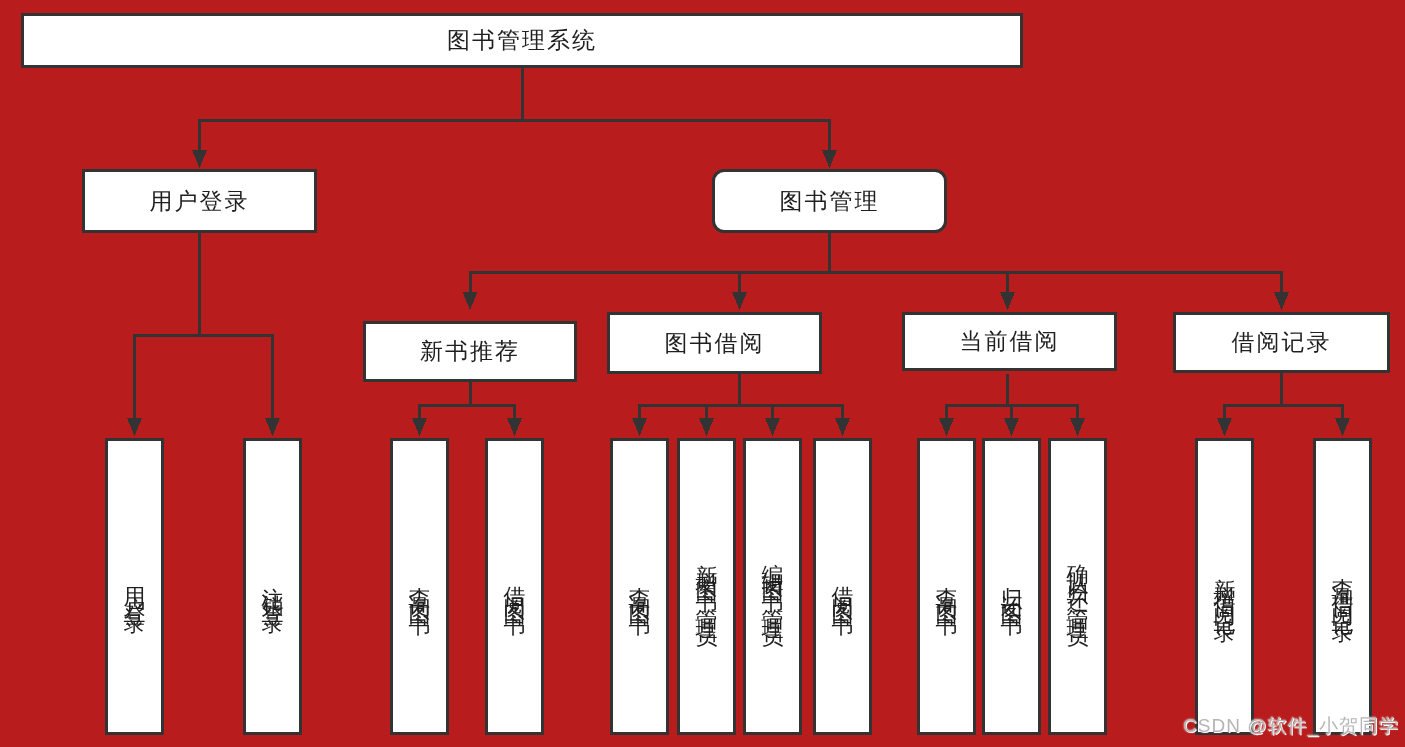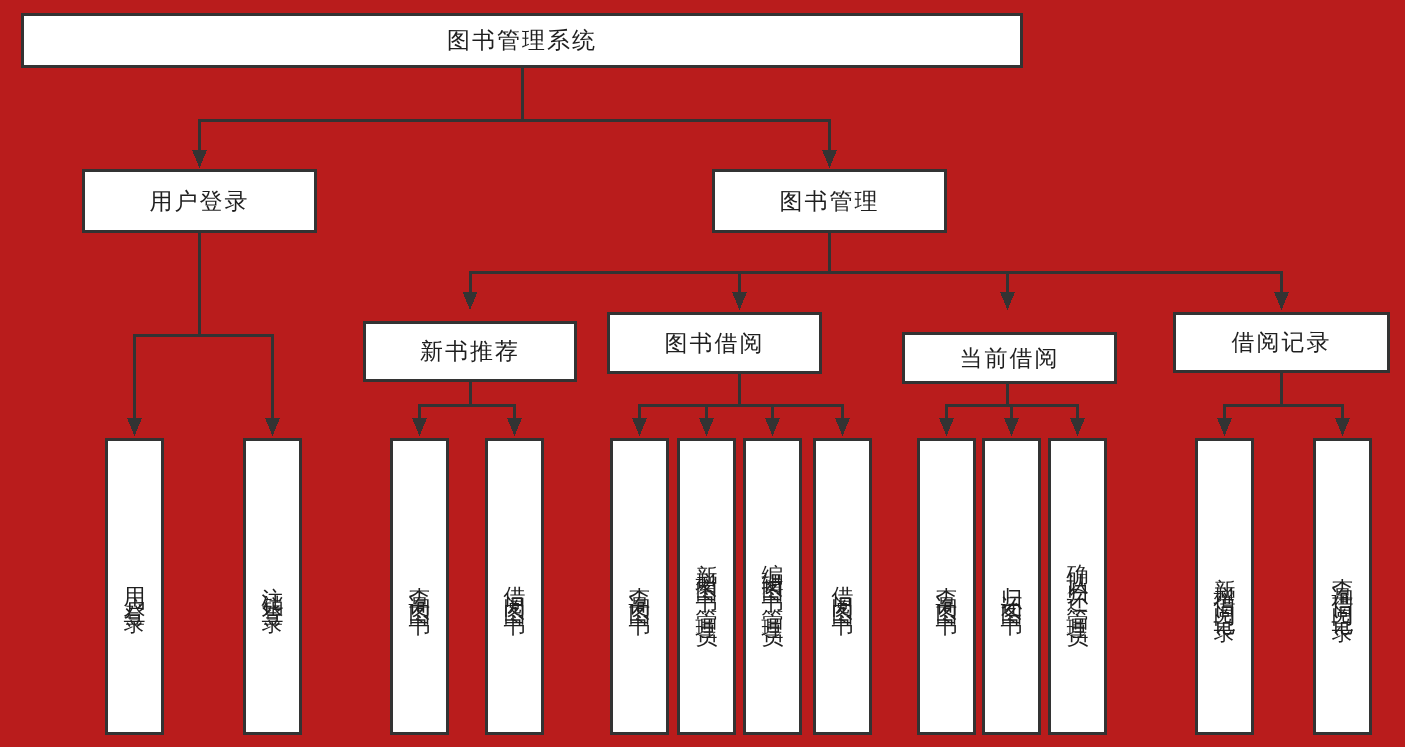--- a/index.html
+++ b/index.html
@@ -38,25 +38,25 @@
     text-orientation: mixed;
     font-size: 22px;
     letter-spacing: 9px;
     padding: 5px 0;
     line-height: 1;
   }
   
   .n-root        { left: 21px;   top: 13px;  width: 1002px; height: 55px; }
   
   .n-l2-user     { left: 82px;   top: 169px; width: 235px;  height: 64px; }
-  .n-l2-book     { left: 712px;  top: 169px; width: 235px;  height: 64px; }
+  .n-l2-book     { left: 712px;  top: 169px; width: 235px;  height: 64px; border-radius: 12px; }
   
   .n-l3-recommend{ left: 363px;  top: 312px; width: 214px;  height: 61px; margin-top: 9px; }
   .n-l3-borrow   { left: 607px;  top: 312px; width: 215px;  height: 62px; }
-  .n-l3-current  { left: 902px;  top: 332px; width: 215px;  height: 52px; }
+  .n-l3-current  { left: 902px;  top: 312px; width: 215px;  height: 59px; }
   .n-l3-record   { left: 1173px; top: 312px; width: 217px;  height: 61px; }
   
   .lf { top: 438px; width: 59px; height: 297px; }
   .lf-1  { left: 105px; }
   .lf-2  { left: 243px; }
   .lf-3  { left: 390px; }
   .lf-4  { left: 485px; }
   .lf-5  { left: 610px; }
   .lf-6  { left: 677px; }
   .lf-7  { left: 743px; }
@@ -180,14 +180,15 @@
   <div class="node leaf lf lf-7">编辑图书（管理员）</div>
   <div class="node leaf lf lf-8">借阅图书</div>
 
   <div class="node leaf lf lf-9">查询图书</div>
   <div class="node leaf lf lf-10">归还图书</div>
   <div class="node leaf lf lf-11">确认归还（管理员）</div>
 
   <div class="node leaf lf lf-12">新增借阅记录</div>
   <div class="node leaf lf lf-13">查询借阅记录</div>
 
+  <div class="watermark">CSDN @软件_小贺同学</div>
 
 </div>
 
 </body></html>

